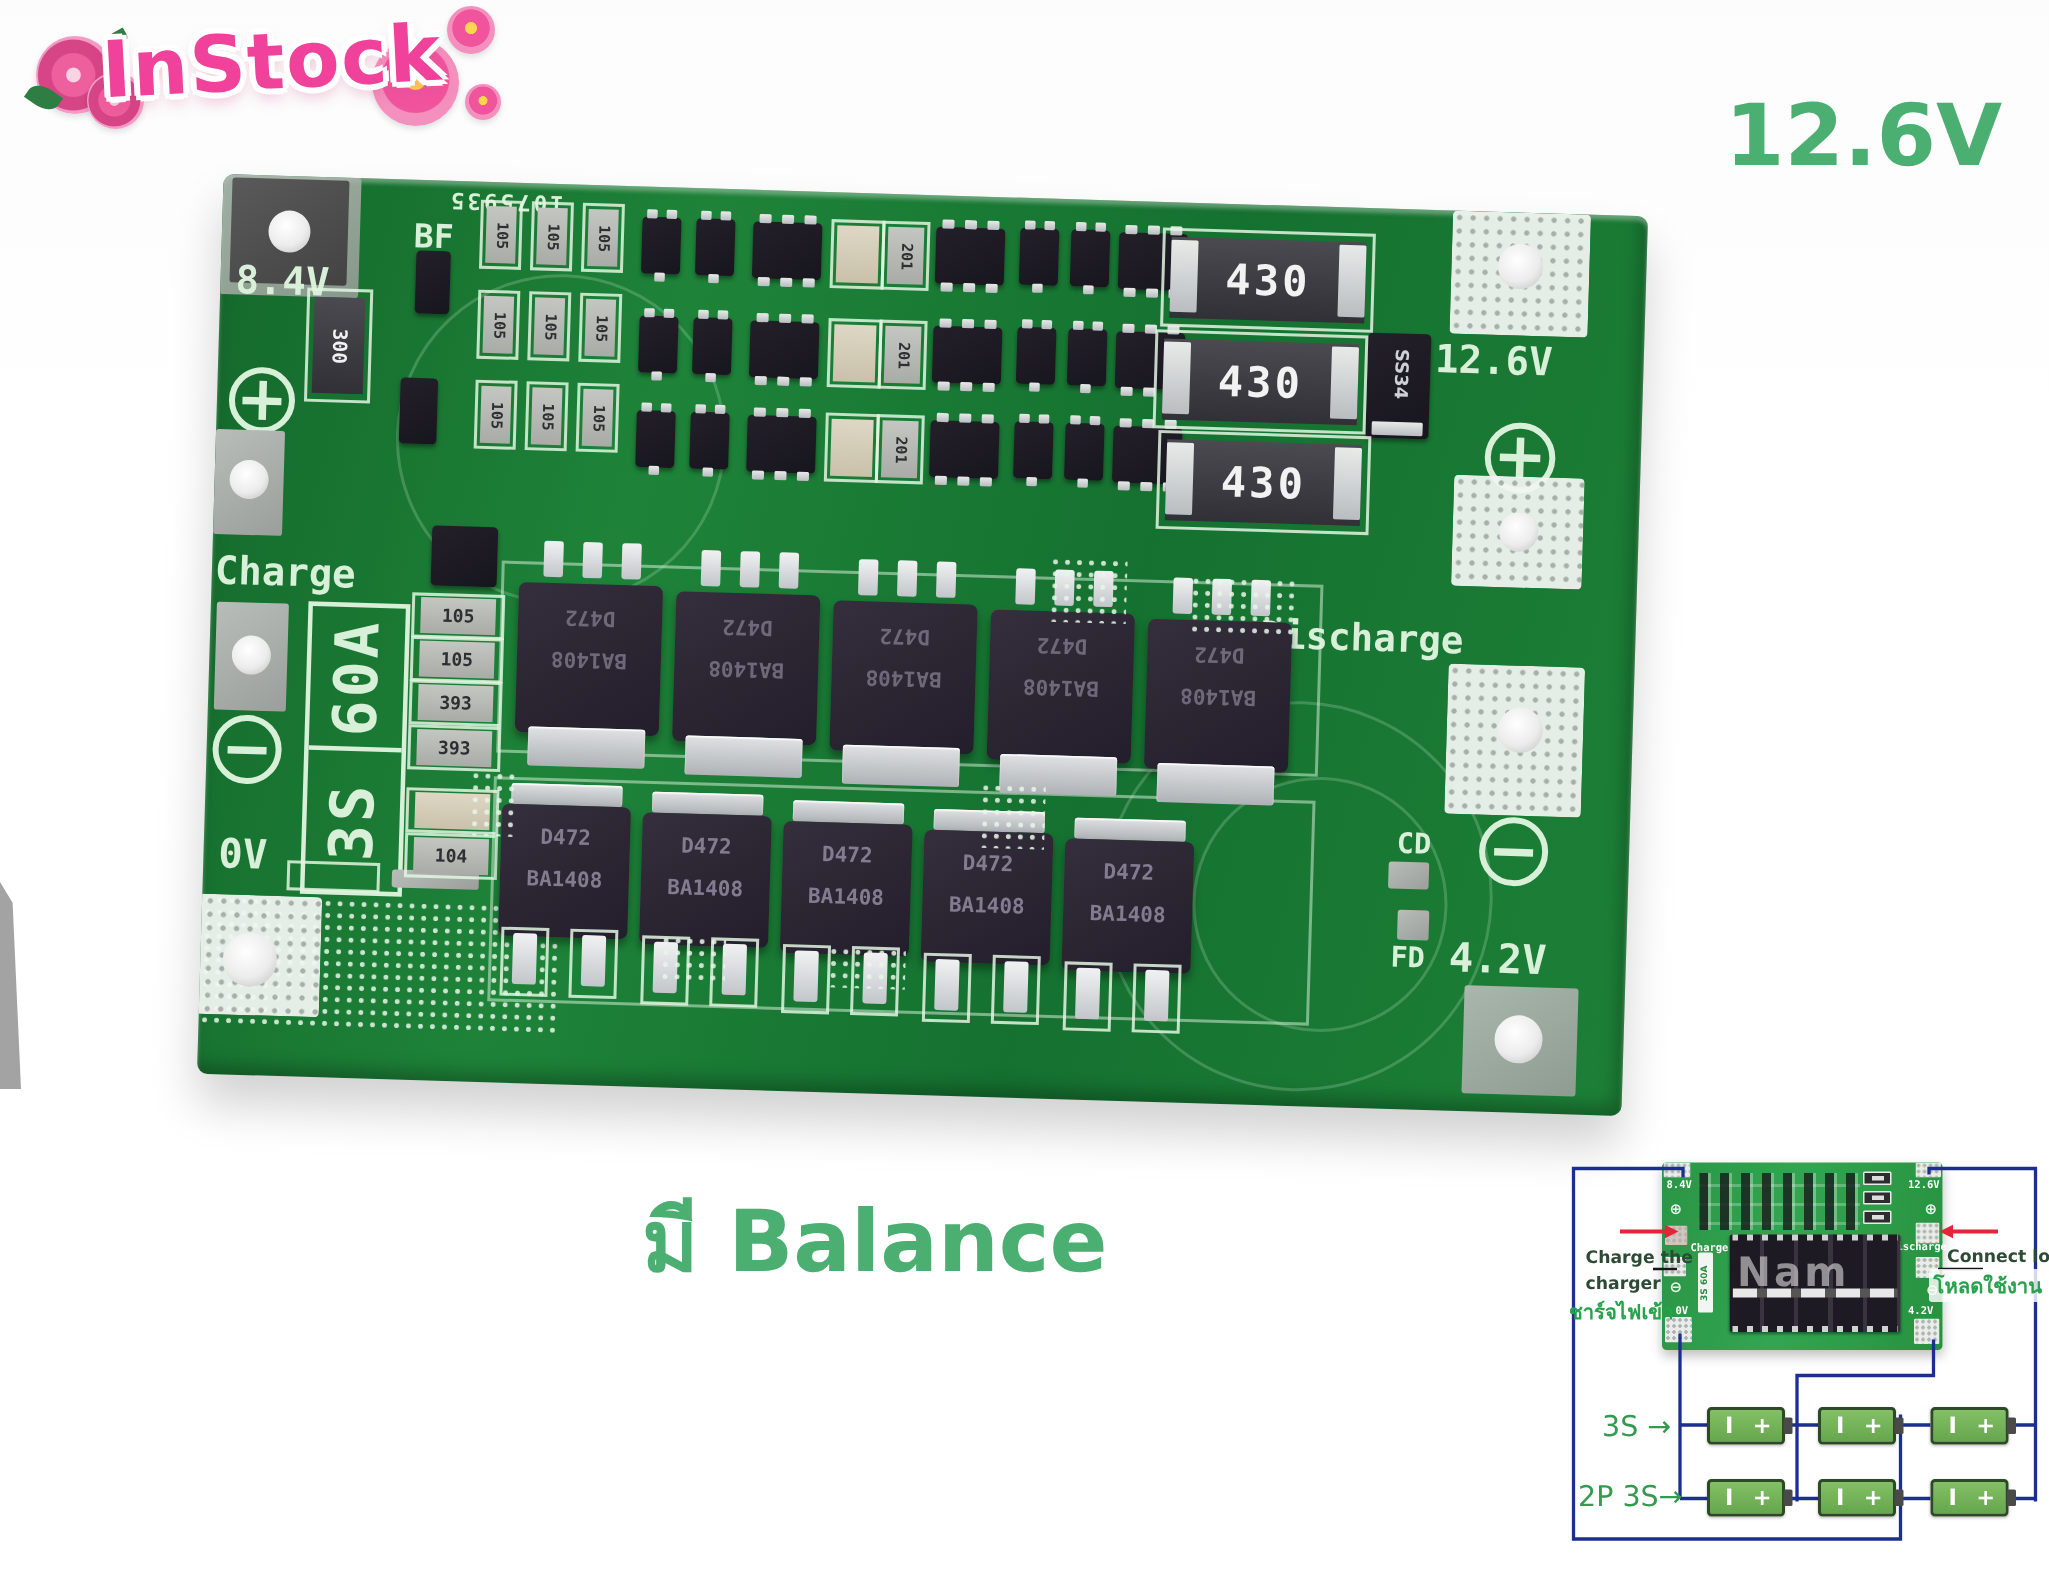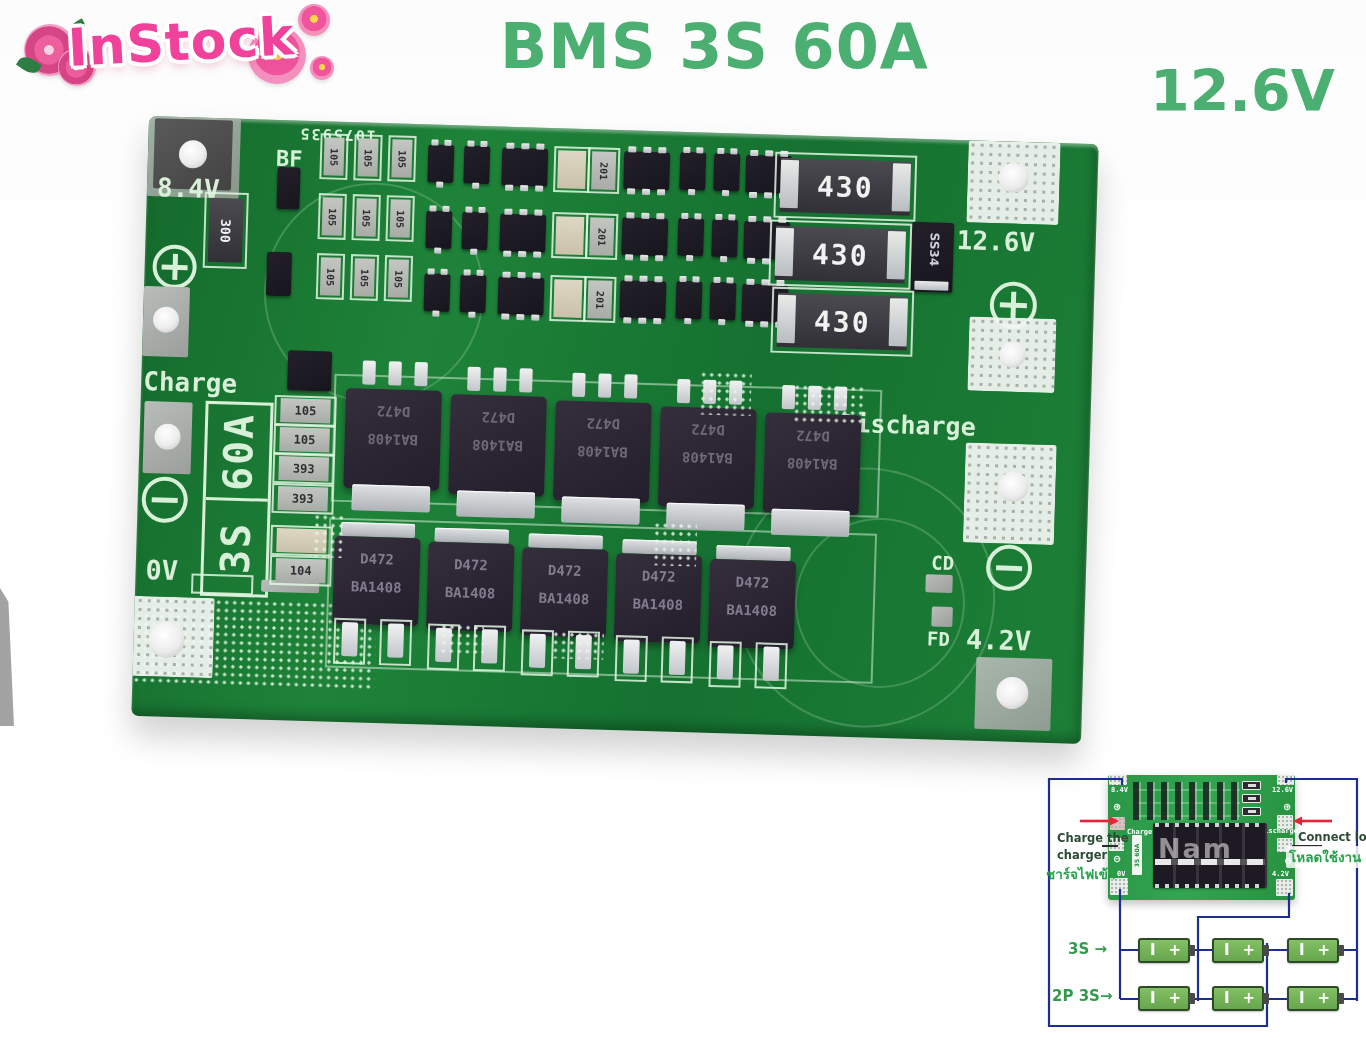--- a/index.html
+++ b/index.html
@@ -87,21 +87,21 @@
   .minicomp{position:absolute;left:25px;top:7px;width:107px;height:38px;opacity:.9;
     background:repeating-linear-gradient(90deg,rgba(22,20,26,.85) 0 6px,rgba(255,255,255,.35) 6px 8px,transparent 8px 14px),
       repeating-linear-gradient(0deg,transparent 0 3px,rgba(255,255,255,.28) 3px 5px,transparent 5px 13px)}
   .mini430{position:absolute;width:19px;height:9px;background:#2c2c31;border:1px solid #e6eee6;border-radius:1px}
   .mini430 i{position:absolute;left:5px;top:2px;width:8px;height:3px;background:#ddd}
   .watermark{position:absolute;left:50px;top:58px;z-index:5;font-size:27px;font-weight:800;
     color:rgba(240,240,240,.55);letter-spacing:2px}
   .note{position:absolute;font-weight:700;color:var(--noted);font-size:11.5px;white-space:nowrap;z-index:6}
   .note.thai{color:var(--noteg);font-size:13.5px}
   .note.chip-bg{background:rgba(255,255,255,.82);padding:0 3px;border-radius:2px}
-  .rowlab{position:absolute;font-weight:700;color:#339a4e;font-size:15px;white-space:nowrap;z-index:6}
+  .rowlab{position:absolute;font-weight:400;color:#339a4e;font-size:19px;white-space:nowrap;z-index:6}
   .cell{position:absolute;width:52px;height:25px;z-index:4;border:2px solid #2c4a26;border-radius:3px;
     background:linear-gradient(#83c066,#66a64c);box-shadow:0 1px 2px rgba(0,0,0,.25)}
   .cell b{position:absolute;color:#fff;font-size:15px;line-height:21px;font-weight:800}
   .cell .neg{left:10px}.cell .pos{right:7px}
   .cell .nub{position:absolute;right:-7px;top:5px;width:6px;height:11px;background:#4a4a4a;border-radius:1px}
 </style>
 </head>
 <body>
 
 <div class="stage">
@@ -109,22 +109,22 @@
   <div class="logo-wrap">
     <div class="flower rose" style="left:14px;top:20px;width:52px;height:52px"></div>
     <div class="flower rose" style="left:48px;top:44px;width:38px;height:38px"></div>
     <div class="leaf" style="left:8px;top:54px;width:22px;height:14px"></div>
     <div class="leaf" style="left:58px;top:18px;width:18px;height:12px;transform:rotate(-30deg)"></div>
     <div class="flower" style="left:238px;top:22px;width:58px;height:58px"></div>
     <div class="flower" style="left:288px;top:0;width:32px;height:32px"></div>
     <div class="flower" style="left:300px;top:52px;width:24px;height:24px"></div>
     <div class="logo-text">InStock</div>
   </div>
-  <div class="title">BMS 3S 60A</div>
   <div class="voltage">12.6V</div>
+  <div class="balance">มี Balance</div>
   <div class="sliver"></div>
 
   <div class="board" id="board">
     <div class="trace" style="left:600px;top:330px;width:260px;height:260px"></div>
     <div class="trace" style="left:660px;top:380px;width:170px;height:170px"></div>
     <div class="trace" style="left:120px;top:60px;width:220px;height:220px"></div>
 
     <div class="pad" style="left:0;top:0;width:92px;height:80px;opacity:.85"></div>
     <div class="pad dark" style="left:6px;top:2px;width:78px;height:70px"></div>
     <div class="hole" style="left:31px;top:23px;width:28px;height:28px"></div>

